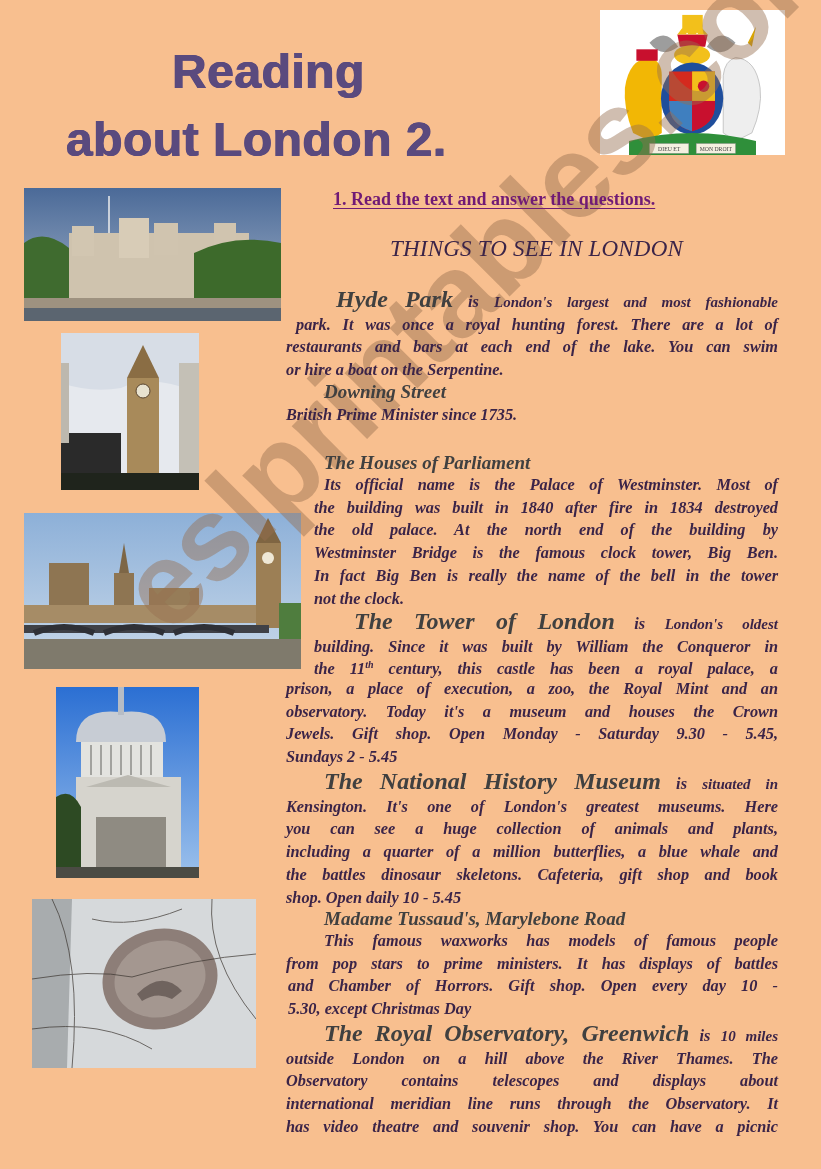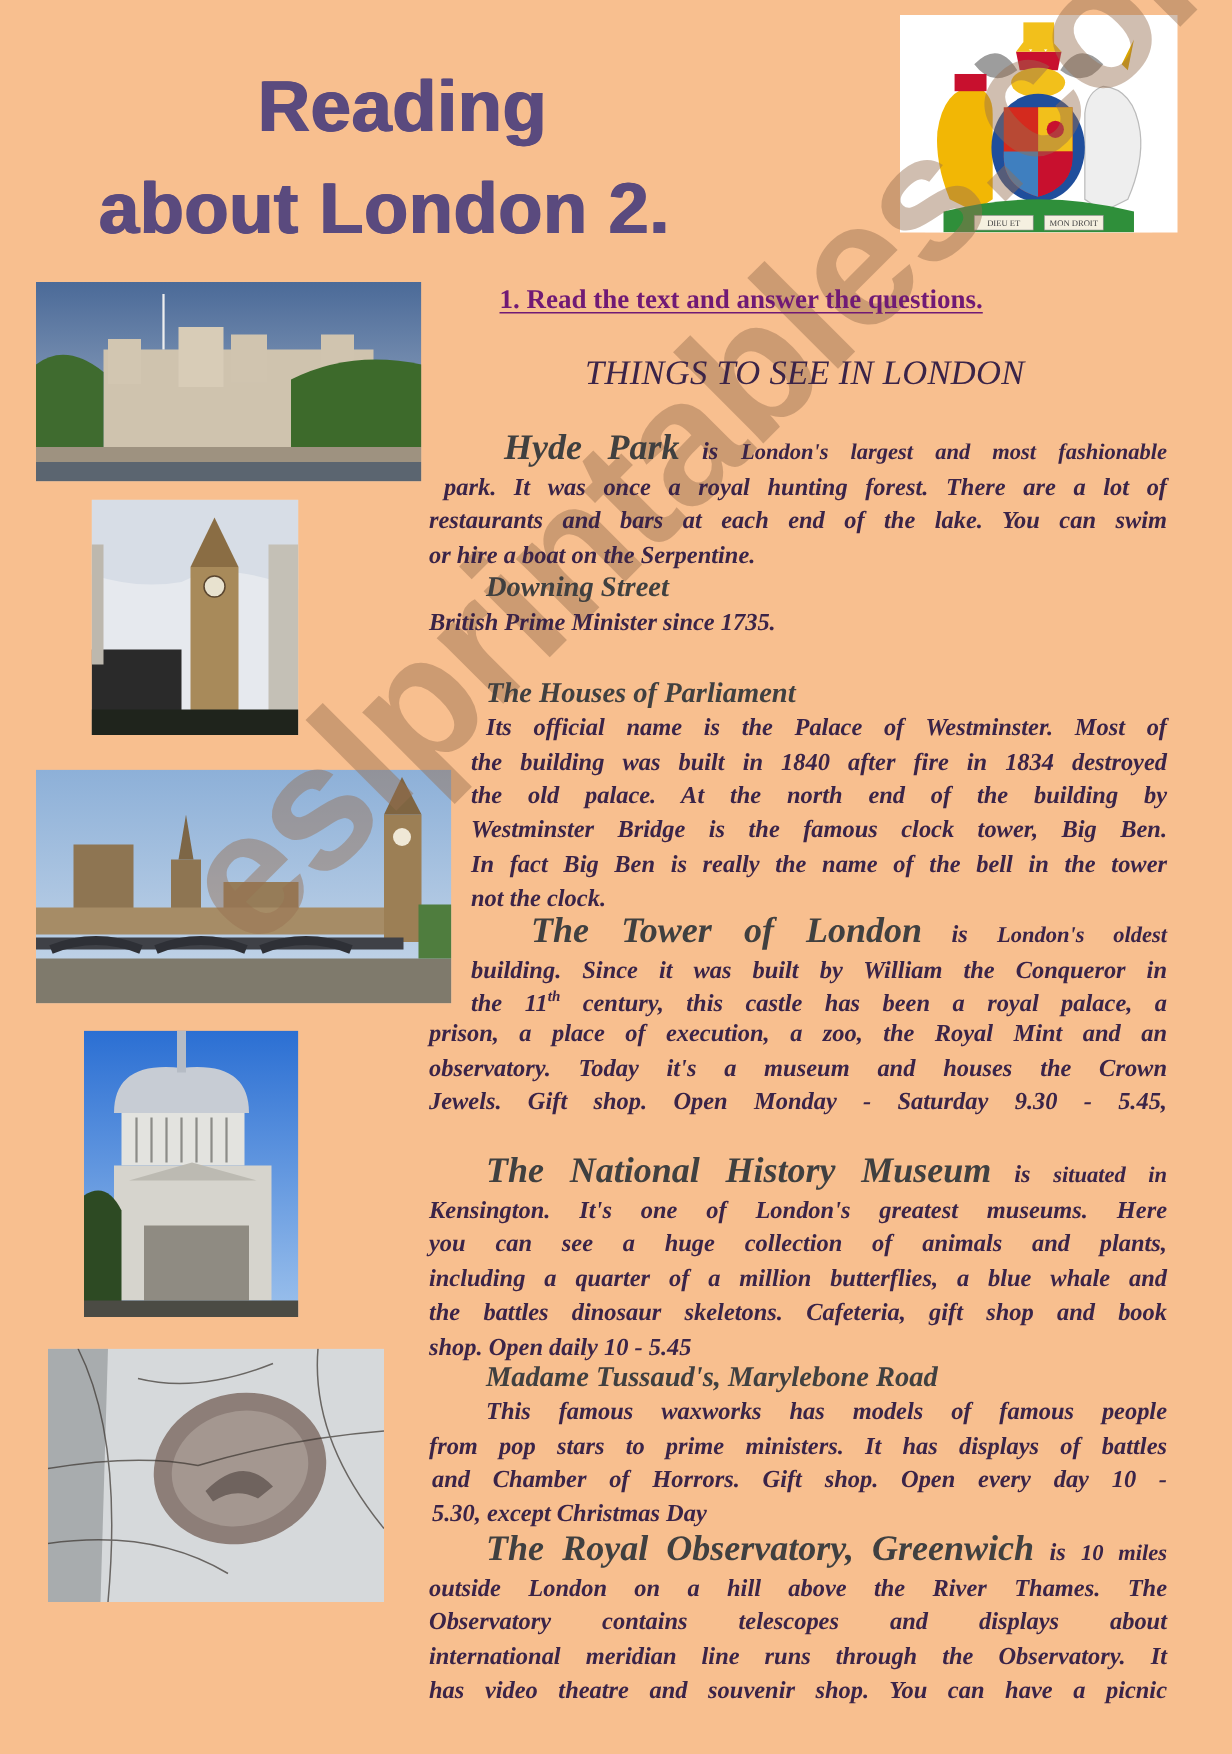--- a/index.html
+++ b/index.html
@@ -237,20 +237,21 @@
     <span>is</span>
     <span class="small">London's oldest</span>
   </div>
   <div class="line-end">building. Since it was built by William the Conqueror in</div>
   <div class="line-end"><span>the 11</span><sup>th</sup><span> century, this castle has been a royal palace, a</span></div>
 </div>
 <div class="text" style="left:286px; top:678px; width:492px;">
   <div class="line-end">prison, a place of execution, a zoo, the Royal Mint and an</div>
   <div class="line-end">observatory. Today it's a museum and houses the Crown</div>
   <div class="line-end">Jewels. Gift shop. Open Monday - Saturday 9.30 - 5.45,</div>
+  <div>Sundays 2 - 5.45</div>
 </div>
 
 <div class="text" style="left:286px; top:770px; width:492px;">
   <div class="line-end" style="padding-left:38px;">
     <span class="red">The National History Museum</span>
     <span>is</span>
     <span class="small">situated in</span>
   </div>
   <div class="line-end">Kensington. It's one of London's greatest museums. Here</div>
   <div class="line-end">you can see a huge collection of animals and plants,</div>

